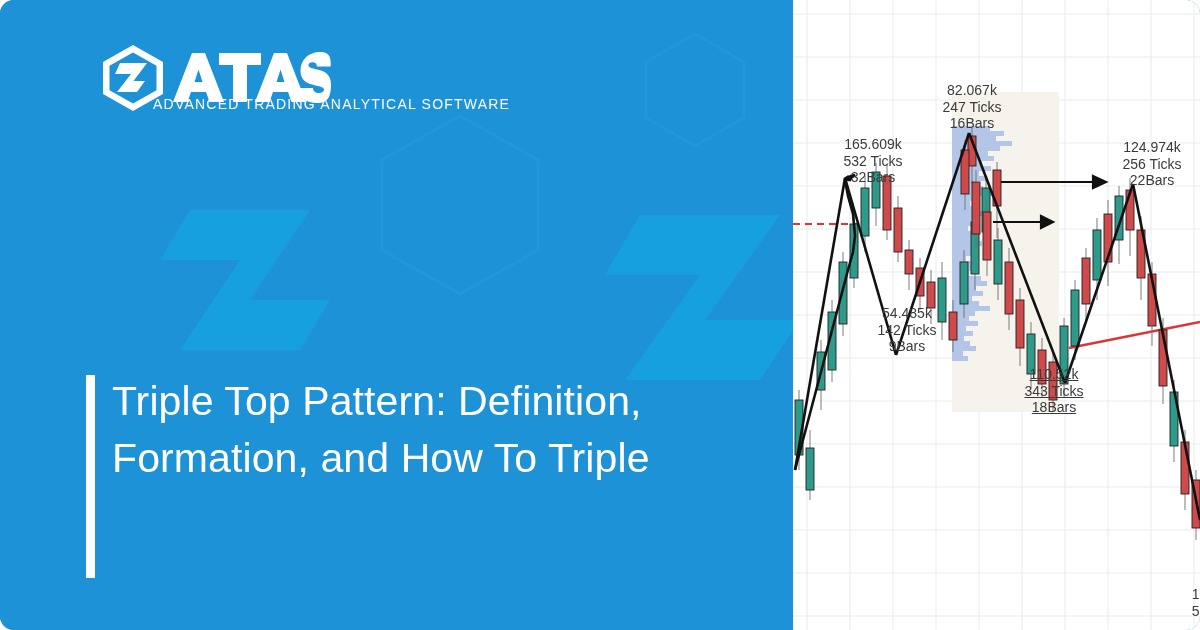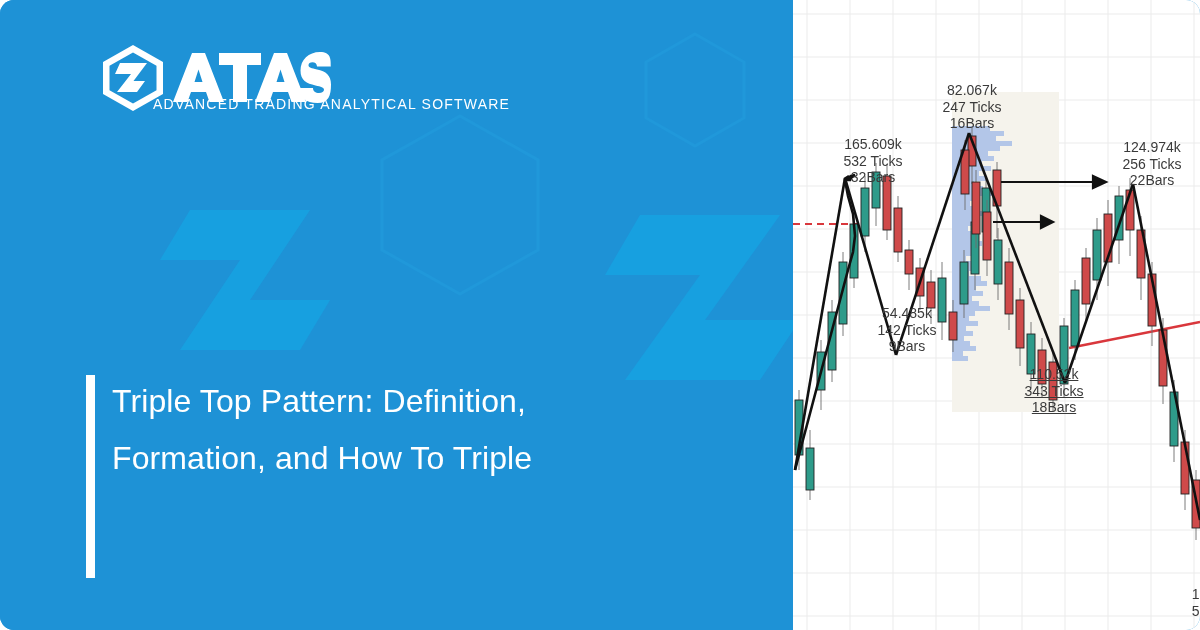--- a/index.html
+++ b/index.html
@@ -28,21 +28,21 @@
     font-weight:400;white-space:nowrap;
   }
 
   
   #title-accent{
     position:absolute;left:86px;top:375px;width:9px;height:203px;
     background:#ffffff;
   }
   #page-title{
     position:absolute;left:112px;top:373px;width:640px;
-    color:#ffffff;font-size:32px;line-height:57px;font-weight:400;
+    color:#ffffff;font-size:41px;line-height:57px;font-weight:400;
     letter-spacing:.1px;
   }
   #page-title .ln{display:block;}
 
   
   #chart-panel{
     position:absolute;left:793px;top:0;width:407px;height:630px;
     background:#ffffff;overflow:hidden;
   }
   #chart-panel svg{display:block;}

